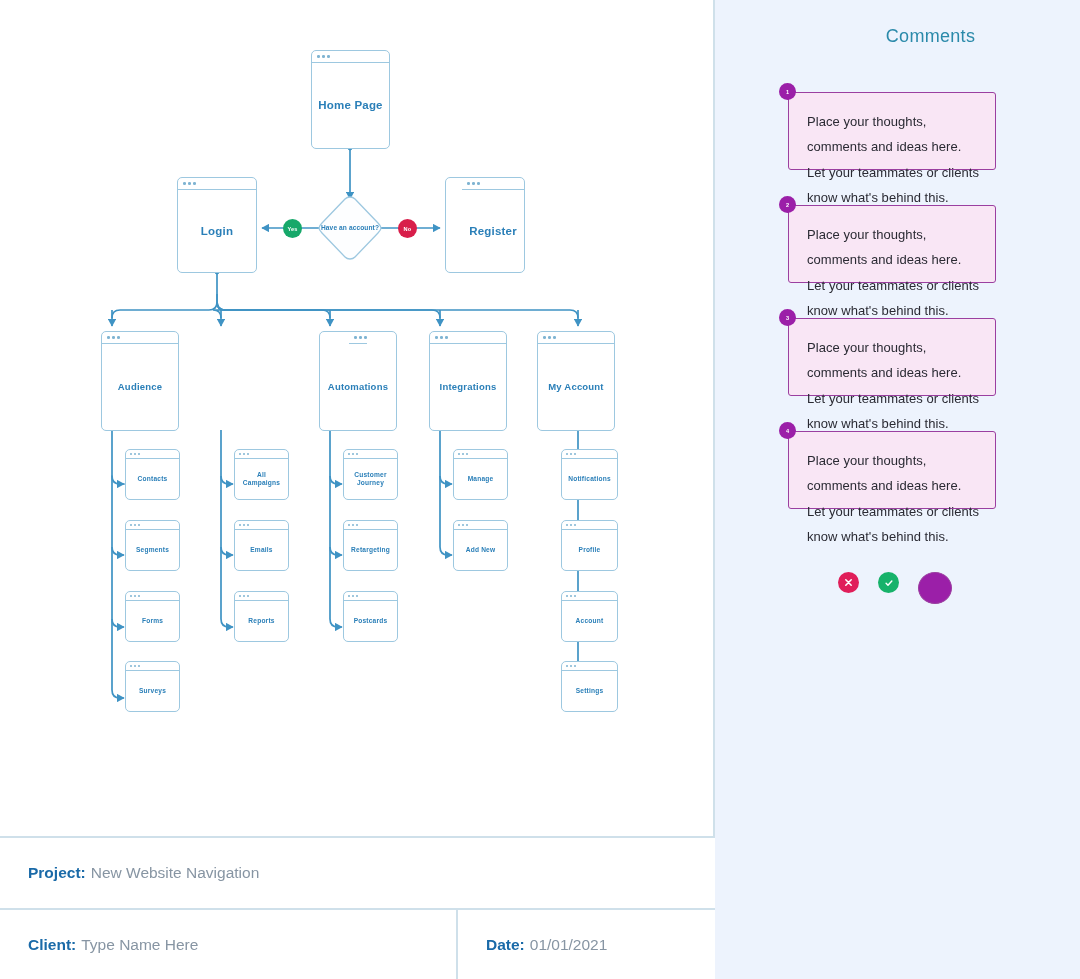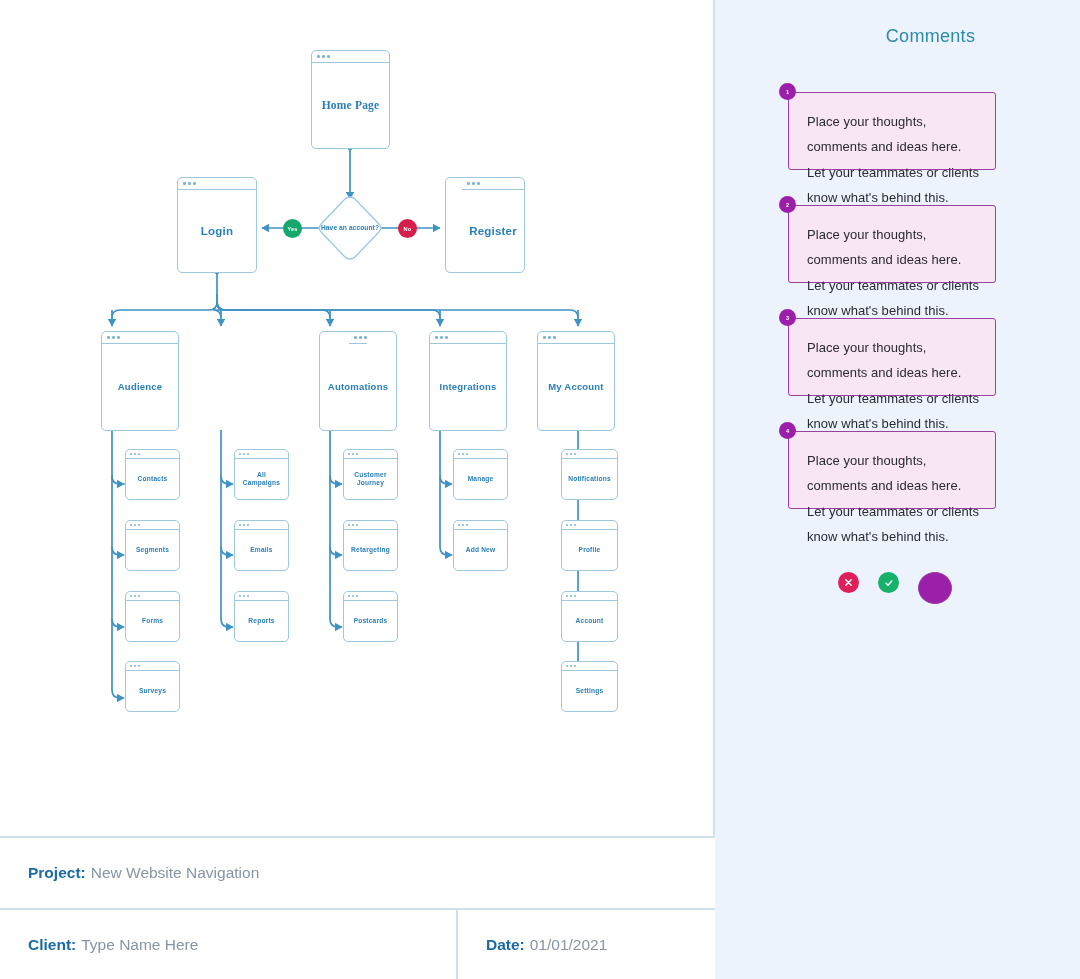--- a/index.html
+++ b/index.html
@@ -199,21 +199,21 @@
           <path d="M578,476 Q578,484 586,484 L590,484" marker-end="url(#ah)"></path>
           <path d="M578,547 Q578,555 586,555 L590,555" marker-end="url(#ah)"></path>
           <path d="M578,619 Q578,627 586,627 L590,627" marker-end="url(#ah)"></path>
         </g>
         <g fill="#3f93c4">
           <circle cx="350" cy="148" r="2.4"></circle>
           <circle cx="217" cy="272" r="2.4"></circle>
         </g>
       </svg>
 
-      <div class="wcard lvl1" style="left:311px;top:50px;width:79px;height:99px;font-family:Liberation Serif, serif;">
+      <div class="wcard lvl1" style="left:311px;top:50px;width:79px;height:99px;">
         <div class="bar">
             <i></i>
             <i></i>
             <i></i>
           </div>
         <div class="body">
           <span class="label">Home Page</span>
         </div>
       </div>
 

